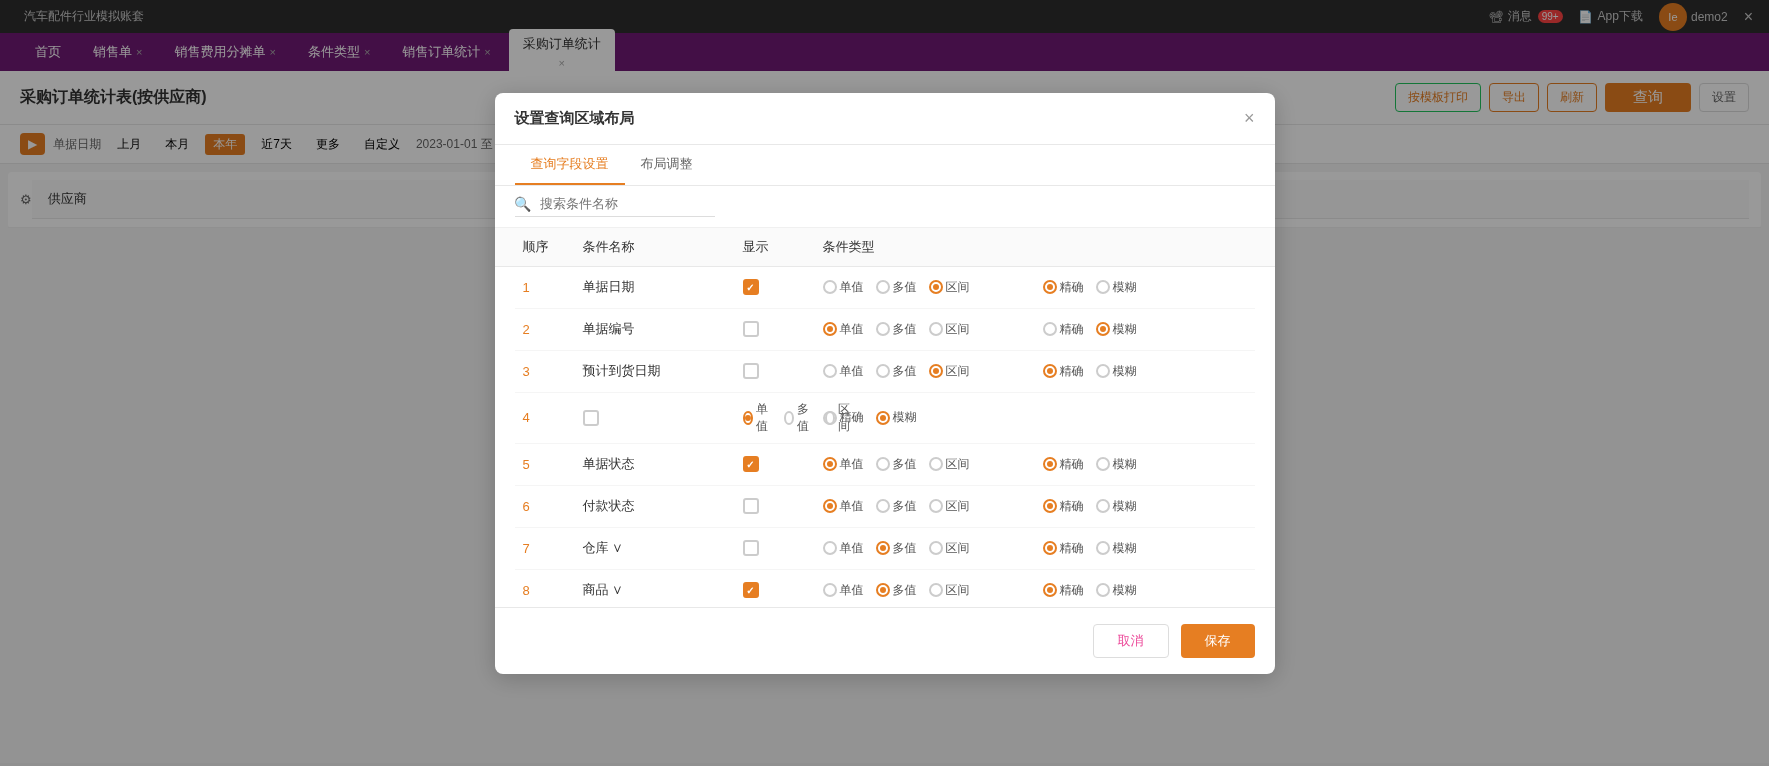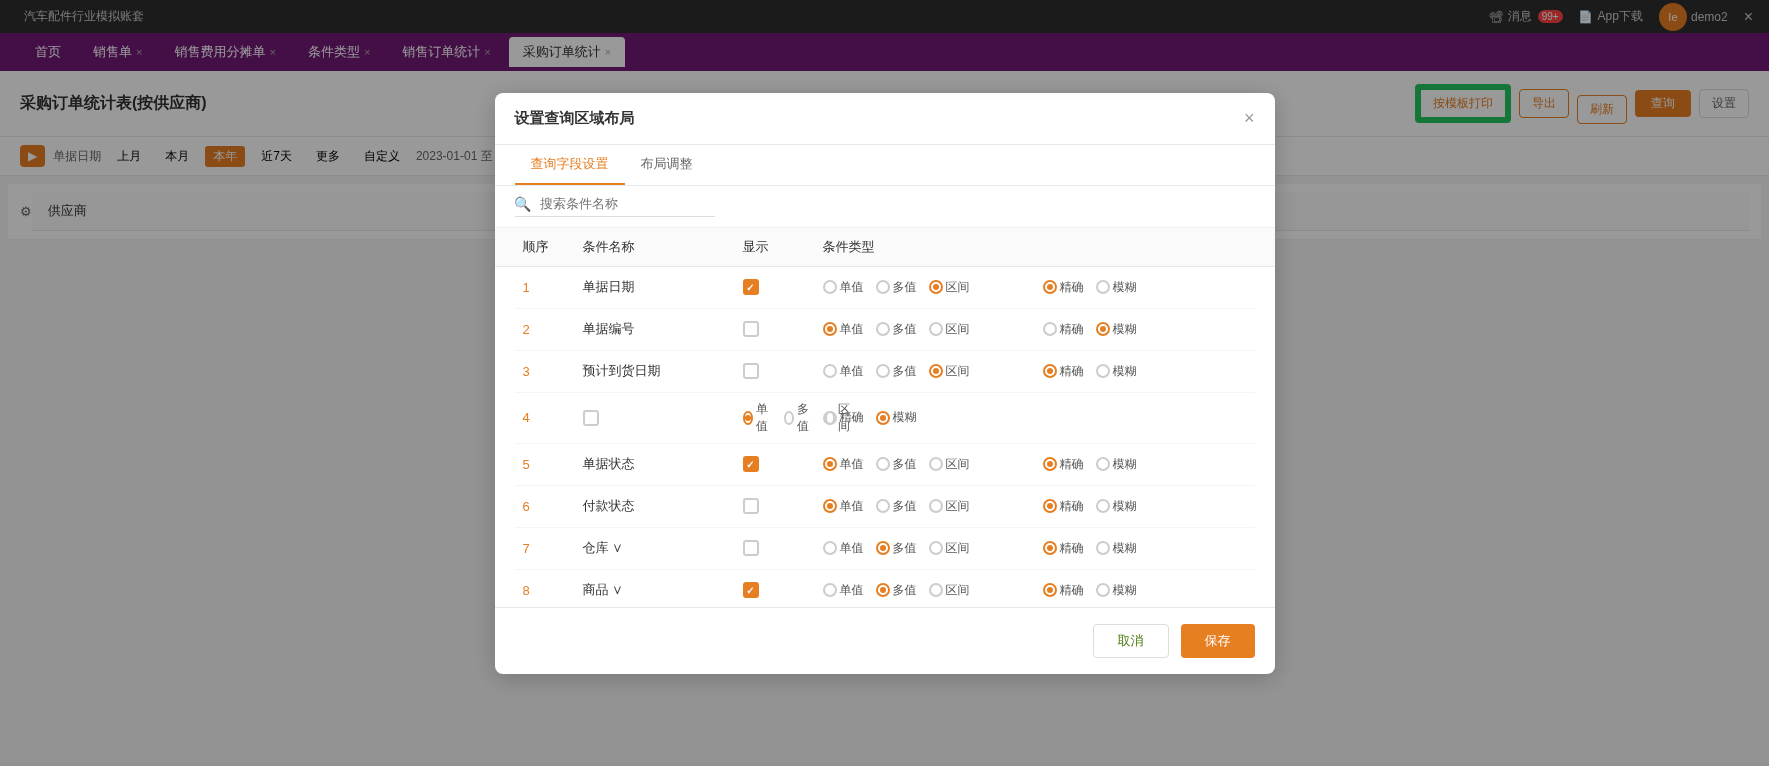--- a/index.html
+++ b/index.html
@@ -56,20 +56,21 @@
       padding: 6px 14px;
       color: white;
       font-size: 13px;
       cursor: pointer;
       border-radius: 4px 4px 0 0;
       white-space: nowrap;
     }
     .navtab.active {
       background: white;
       color: #333;
+      flex-direction: column;
     }
     .navtab-closeable {
       display: flex;
       align-items: center;
       gap: 4px;
     }
     .navtab-x {
       font-size: 11px;
       color: #aaa;
     }
@@ -95,21 +96,21 @@
       font-weight: bold;
       color: #333;
     }
     .page-actions {
       display: flex;
       gap: 8px;
       align-items: center;
     }
     .btn-template-print {
       color: #e67e22;
-      border: 6px solid #22c55e;
+      border: 1px solid #22c55e;
       background: white;
       padding: 5px 12px;
       border-radius: 4px;
       cursor: pointer;
       font-size: 12px;
       display: flex;
       align-items: center;
       gap: 4px;
     }
     .btn-export {
@@ -122,30 +123,29 @@
       font-size: 12px;
     }
     .btn-refresh {
       color: #e67e22;
       border: 1px solid #e67e22;
       background: white;
       padding: 5px 12px;
       border-radius: 4px;
       cursor: pointer;
       font-size: 12px;
-      margin-top: 12px;
     }
     .btn-query {
       background: #e67e22;
       color: white;
       border: none;
-      padding: 5px 16px;
+      padding: 5px 28px;
       border-radius: 4px;
       cursor: pointer;
-      font-size: 12px;
+      font-size: 15px;
     }
     .btn-set {
       color: #666;
       border: 1px solid #ddd;
       background: white;
       padding: 5px 12px;
       border-radius: 4px;
       cursor: pointer;
       font-size: 12px;
     }
@@ -394,21 +394,21 @@
       justify-content: flex-end;
       gap: 12px;
     }
     .btn-cancel {
       padding: 7px 24px;
       border: 1px solid #ddd;
       background: white;
       border-radius: 4px;
       cursor: pointer;
       font-size: 13px;
-      color: #4d7c0f;
+      color: #ec4899;
     }
     .btn-save {
       padding: 7px 24px;
       background: #e67e22;
       color: white;
       border: none;
       border-radius: 4px;
       cursor: pointer;
       font-size: 13px;
     }

